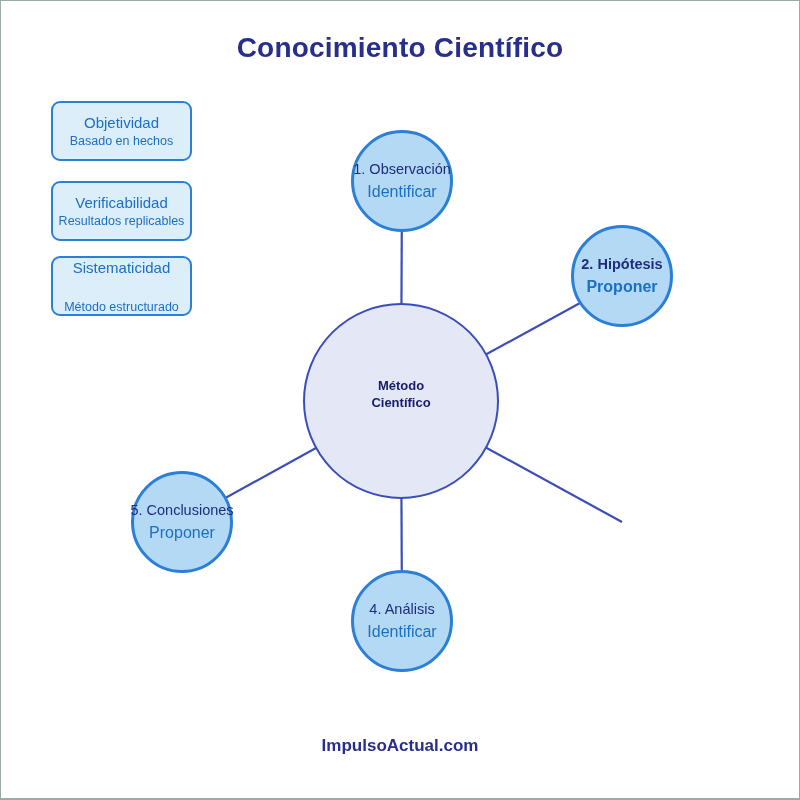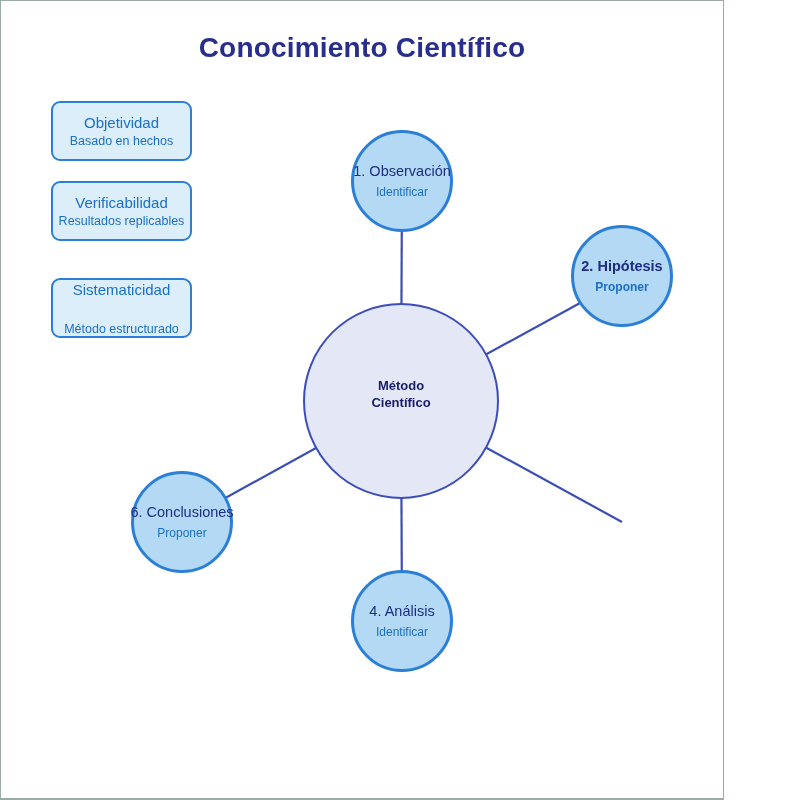--- a/index.html
+++ b/index.html
@@ -15,21 +15,21 @@
     --center-border:#3b4db8;
     --center-text:#161c6b;
     --connector:#3b4db8;
     --frame:#5e7d6d;
   }
   *{margin:0;padding:0;box-sizing:border-box;}
   html,body{background:#ffffff;}
   body{font-family:"Liberation Sans", sans-serif;}
   .page{
     position:relative;
-    width:724px;height:800px;
+    width:800px;height:800px;
     background:#ffffff;
     border:1px solid rgba(74,104,90,0.55);
     border-bottom-width:2px;
     overflow:hidden;
   }
   .page-title{
     position:absolute;top:31px;left:0;width:100%;
     text-align:center;
     font-size:28px;font-weight:bold;
     color:var(--title-text);
@@ -39,21 +39,21 @@
   .principle-card{
     position:absolute;left:50px;width:141px;height:60px;
     background:var(--box-fill);
     border:2px solid var(--box-border);
     border-radius:9px;
     display:flex;flex-direction:column;align-items:center;justify-content:center;
     gap:3px;
   }
   .principle-card.p0{top:100px;}
   .principle-card.p1{top:180px;}
-  .principle-card.p2{top:277px;gap:24px;}
+  .principle-card.p2{top:255px;gap:24px;}
   .principle-title{font-size:15px;color:var(--box-text);white-space:nowrap;}
   .principle-subtitle{font-size:12.5px;color:var(--box-text);white-space:nowrap;}
 
   
   .connectors{position:absolute;top:0;left:0;z-index:1;}
 
   
   .central-node{
     position:absolute;left:302px;top:302px;width:196px;height:196px;
     background:var(--center-fill);
@@ -77,21 +77,21 @@
     display:flex;flex-direction:column;align-items:center;justify-content:center;
     gap:6px;
     z-index:2;
   }
   .step-node.s0{left:350px;top:129px;}
   .step-node.s1{left:570px;top:224px;font-weight:bold;}
   .step-node.s2{left:570px;top:470px;}
   .step-node.s3{left:350px;top:569px;}
   .step-node.s4{left:130px;top:470px;}
   .step-title{font-size:14.5px;color:var(--node-title);white-space:nowrap;}
-  .step-subtitle{font-size:12px;color:var(--node-subtitle);white-space:nowrap;}
+  .step-subtitle{font-size:16px;color:var(--node-subtitle);white-space:nowrap;}
 
   .footer-brand{
     position:absolute;left:0;top:735px;width:100%;
     text-align:center;
     font-size:17px;font-weight:bold;
     color:var(--title-text);
   }
 </style>
 </head>
 <body>
@@ -132,18 +132,19 @@
   </div>
   <div class="step-node s1">
     <div class="step-title">2. Hipótesis</div>
     <div class="step-subtitle">Proponer</div>
   </div>
   <div class="step-node s3">
     <div class="step-title">4. Análisis</div>
     <div class="step-subtitle">Identificar</div>
   </div>
   <div class="step-node s4">
-    <div class="step-title">6. Conclusiones</div>
+    <div class="step-title">5. Conclusiones</div>
     <div class="step-subtitle">Proponer</div>
   </div>
 
+  <div class="footer-brand">ImpulsoActual.com</div>
 
 </div>
 
 </body></html>

